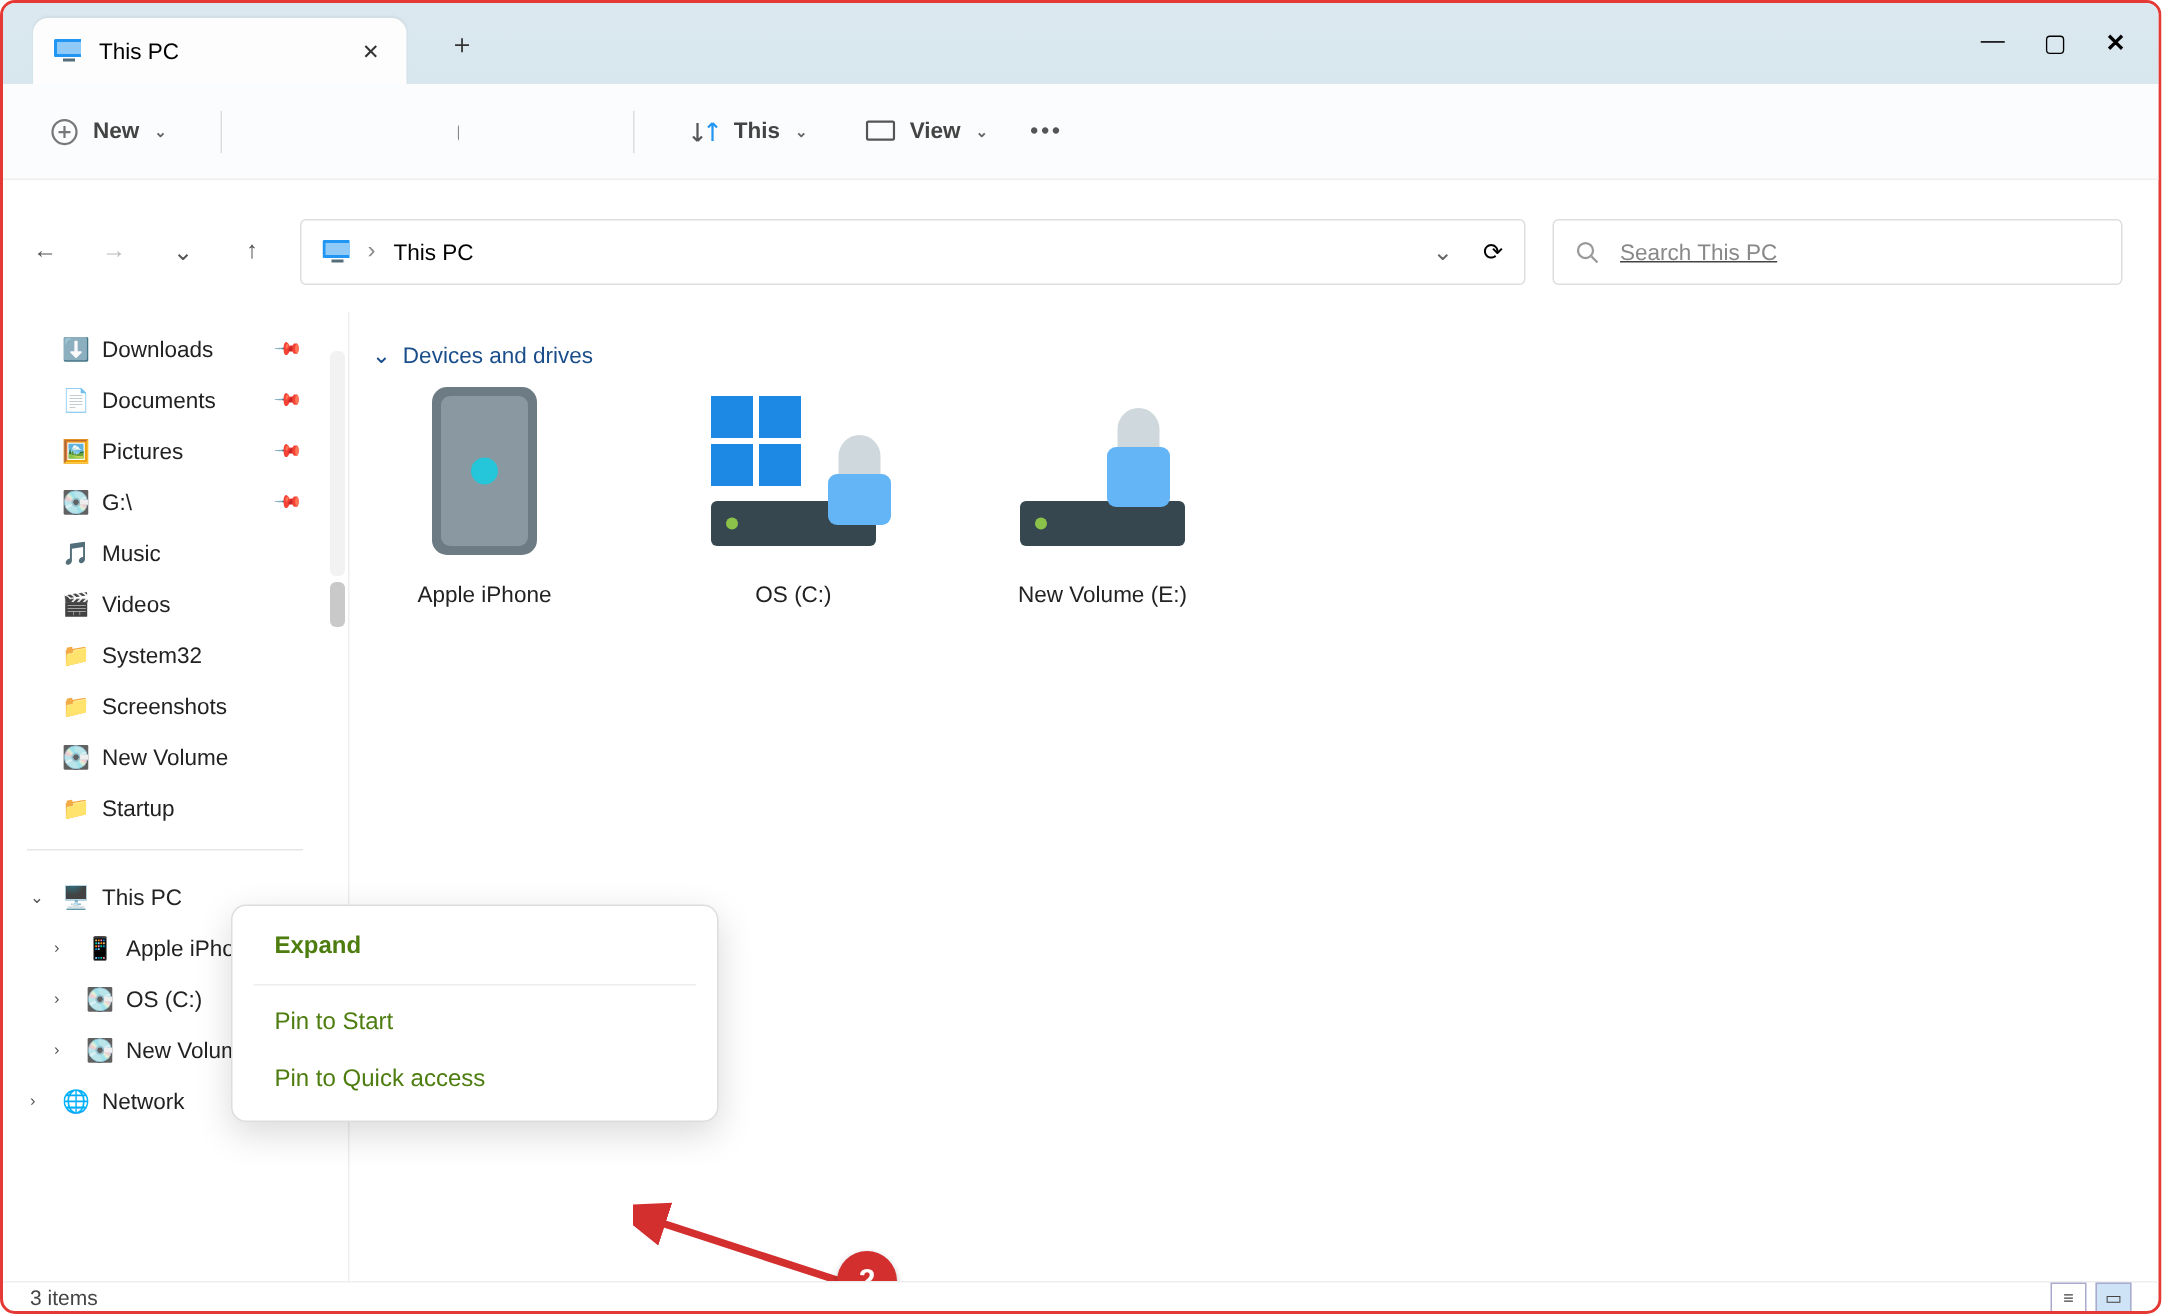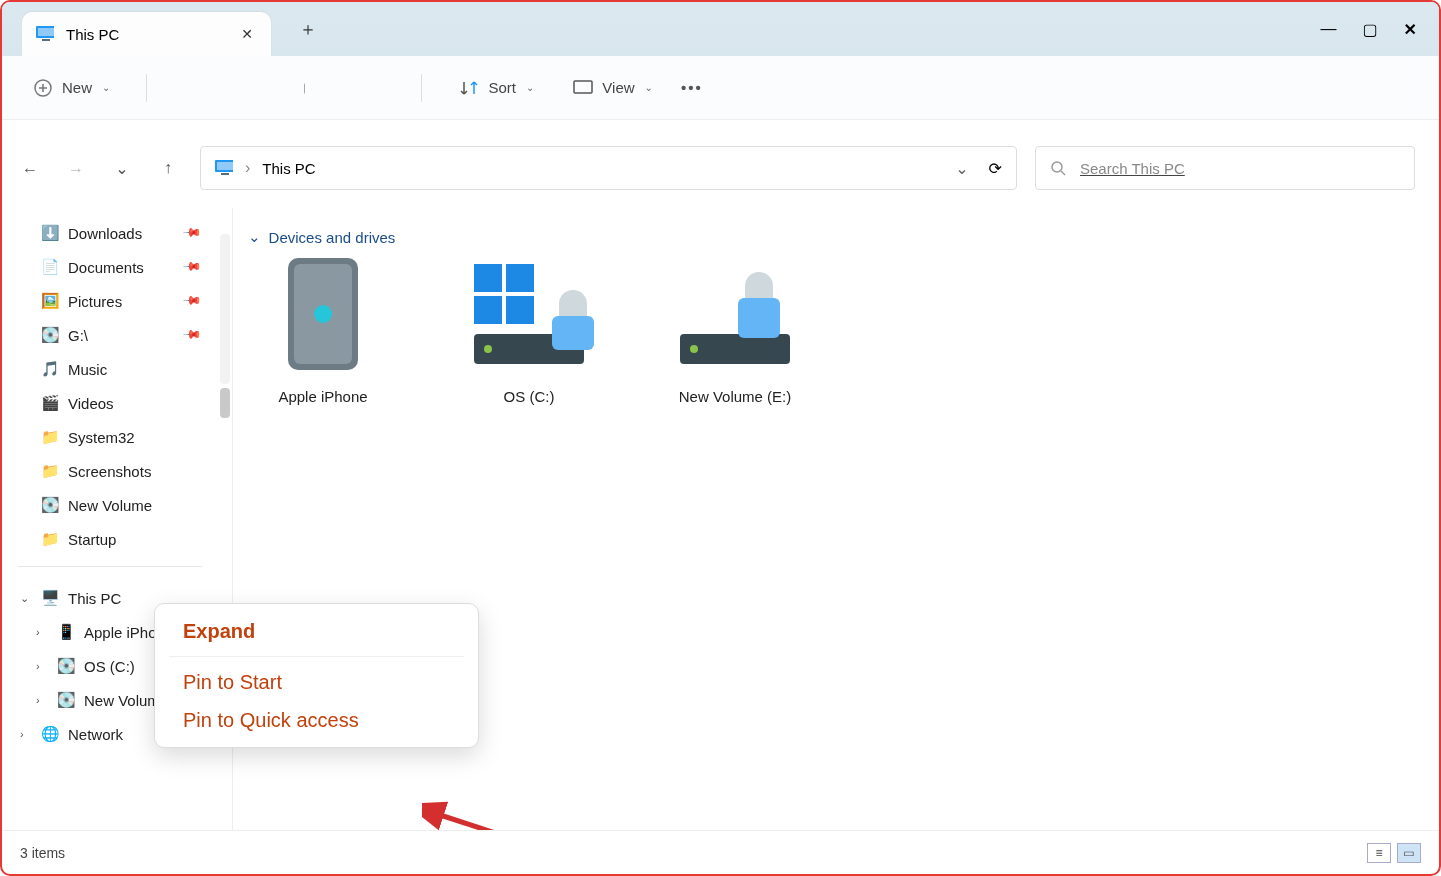--- a/index.html
+++ b/index.html
@@ -11,21 +11,21 @@
   .tab { display: flex; align-items: center; gap: 12px; background: #fdfdfd; border-radius: 10px 10px 0 0; padding: 10px 18px 10px 14px; height: 44px; margin-top: 10px; box-shadow: 0 -1px 2px rgba(0,0,0,.05); }
   .tab-title { font-size: 15px; }
   .tab-close { margin-left: 110px; font-size: 14px; color: #333; cursor: pointer; }
   .new-tab { margin-left: 28px; font-size: 18px; color: #333; cursor: pointer; }
   .win-controls { margin-left: auto; display: flex; gap: 26px; padding-right: 22px; }
   .win-controls span { font-size: 16px; cursor: pointer; }
 
   
   .toolbar { display: flex; align-items: center; height: 64px; background: #fbfcfd; border-bottom: 1px solid #eee; padding: 0 20px; gap: 18px; }
   .toolbar .sep { width: 1px; height: 28px; background: #ddd; margin: 0 8px; }
-  .toolbar .btn { display: flex; align-items: center; gap: 8px; padding: 6px 10px; color: #444; font-size: 15px; cursor: pointer; border-radius: 4px; }
+  .toolbar .btn { display: flex; align-items: center; gap: 8px; padding: 6px 10px; color: #444; font-size: 15px; cursor: pointer; border-radius: 4px; font-weight: bold; }
   .toolbar .icon { width: 22px; height: 22px; display: inline-flex; align-items: center; justify-content: center; color: #555; }
   .caret { font-size: 10px; color: #666; margin-left: 2px; }
 
   
   .navrow { display: flex; align-items: center; gap: 18px; padding: 26px 24px 18px 14px; }
   .navrow .navbtn { width: 28px; height: 28px; display: flex; align-items: center; justify-content: center; color: #555; cursor: pointer; }
   .addressbar { flex: 1; display: flex; align-items: center; border: 1px solid #ddd; border-radius: 4px; height: 44px; padding: 0 14px; gap: 12px; }
   .addressbar .crumb { font-size: 15px; }
   .addressbar .right { margin-left: auto; display: flex; gap: 20px; }
   .searchbar { width: 380px; display: flex; align-items: center; border: 1px solid #ddd; border-radius: 4px; height: 44px; padding: 0 14px; gap: 14px; color: #888; }
@@ -50,30 +50,30 @@
   .content { flex: 1; padding: 20px 24px 0 36px; position: relative; }
   .group-header { display: flex; align-items: center; gap: 8px; color: #1a4e8a; font-size: 15px; cursor: pointer; }
   .drives { display: flex; gap: 56px; margin-top: 18px; }
   .drive { width: 150px; display: flex; flex-direction: column; align-items: center; gap: 14px; cursor: pointer; }
   .drive-label { text-align: center; font-size: 15px; color: #222; }
   .drive-icon { width: 130px; height: 110px; display: flex; align-items: flex-end; justify-content: center; }
 
   
   .context-menu { position: absolute; left: 152px; top: 395px; width: 325px; background: #fff; border: 1px solid #ddd; border-radius: 10px; box-shadow: 0 8px 24px rgba(0,0,0,.15); padding: 8px 6px; z-index: 50; }
   .context-menu .sep { height: 1px; background: #eee; margin: 6px 8px; }
-  .menu-item { display: flex; align-items: center; height: 38px; padding: 0 22px; font-size: 20px; color: #c2410c; cursor: pointer; border-radius: 6px; text-align: right; }
+  .menu-item { display: flex; align-items: center; height: 38px; padding: 0 22px; font-size: 16px; color: #4d7c0f; cursor: pointer; border-radius: 6px; text-align: right; }
   .menu-item.bold { font-weight: 600; }
   .menu-item.hover { background: #f0f0f0; }
 
   
   .annot-circle { position: absolute; width: 40px; height: 40px; border-radius: 50%; background: #d32f2f; color: #fff; font-size: 20px; font-weight: 600; display: flex; align-items: center; justify-content: center; z-index: 60; box-shadow: 0 2px 4px rgba(0,0,0,.3); }
   .annot-arrow { position: absolute; z-index: 55; }
 
   
-  .statusbar { height: 44px; display: flex; align-items: center; padding: 0 18px; font-size: 14px; color: #444; border-top: 1px solid #eee; text-align: right; }
+  .statusbar { height: 20px; display: flex; align-items: center; padding: 0 18px; font-size: 14px; color: #444; border-top: 1px solid #eee; text-align: right; }
   .statusbar .viewbtns { margin-left: auto; display: flex; gap: 6px; }
   .viewbtn { width: 24px; height: 20px; border: 1px solid #aac; display: flex; align-items: center; justify-content: center; font-size: 12px; cursor: pointer; }
   .viewbtn.active { background: #cfe3f7; }
 
   
   svg { display: block; }
 </style>
 </head>
 <body>
 
@@ -153,21 +153,21 @@
         </svg>
       </span>
     <div class="sep"></div>
     <div class="btn">
       <span class="icon">
           <svg width="20" height="18">
             <path d="M5 3v12m0 0l-3-3m3 3l3-3" stroke="#555" stroke-width="1.5" fill="none"></path>
             <path d="M15 15V3m0 0l-3 3m3-3l3 3" stroke="#2196f3" stroke-width="1.5" fill="none"></path>
           </svg>
         </span>
-      <span>Sort</span>
+      <span>This</span>
       <span class="caret">⌄</span>
     </div>
     <div class="btn">
       <span class="icon">
           <svg width="20" height="16">
             <rect x="1" y="1" width="18" height="12" rx="1" fill="none" stroke="#555" stroke-width="1.5"></rect>
           </svg>
         </span>
       <span>View</span>
       <span class="caret">⌄</span>

